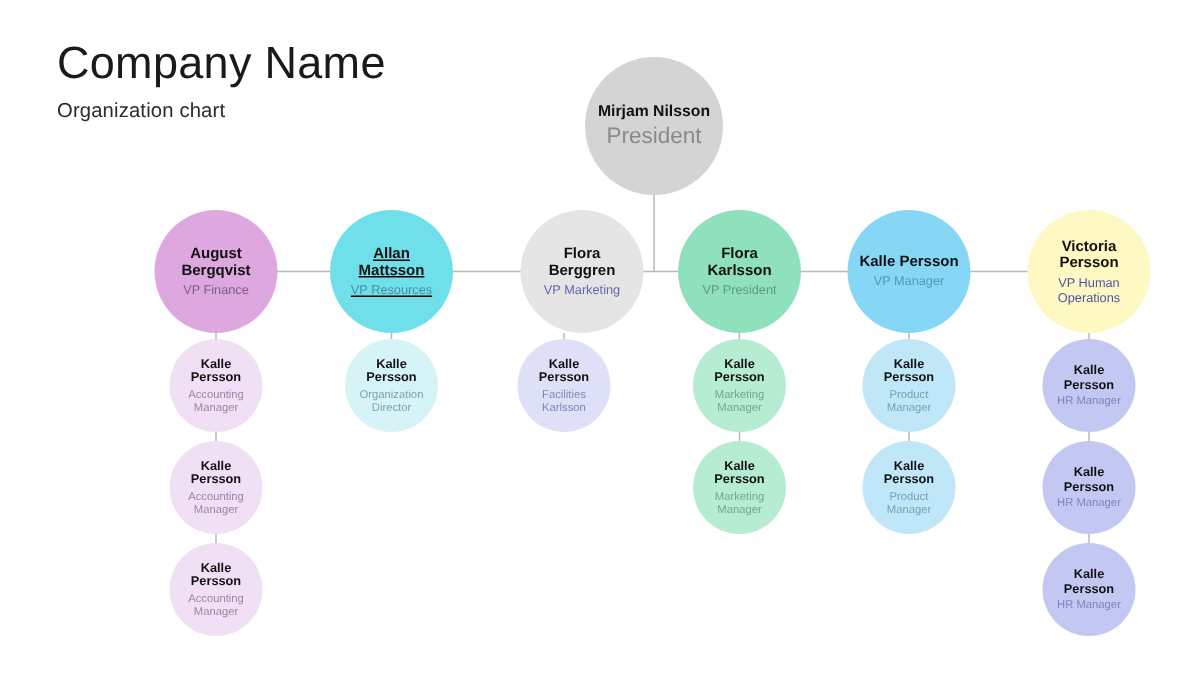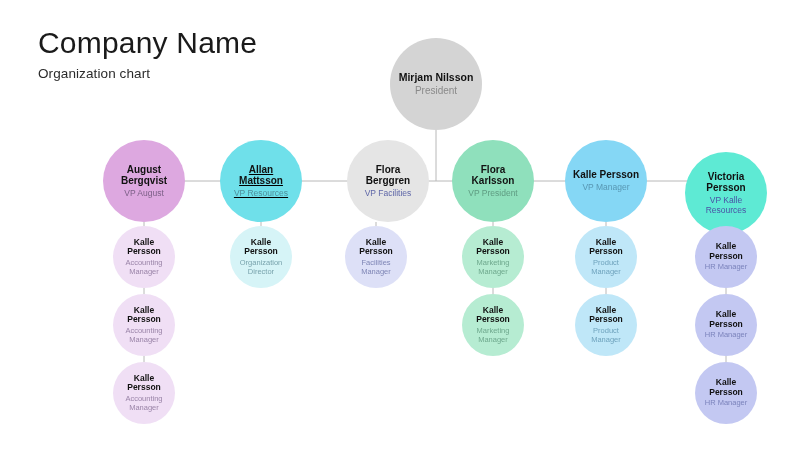--- a/index.html
+++ b/index.html
@@ -78,21 +78,21 @@
     line-height: 1.15;
     margin-top: 2px;
   }
 
   
   .node.root {
     width: 92px;
     height: 92px;
   }
   .node.root .n-name { font-size: 10.5px; }
-  .node.root .n-role { font-size: 10px; }
+  .node.root .n-role { font-size: 15px; }
 
   
   .node.vp {
     width: 82px;
     height: 82px;
   }
   .node.vp .n-name { font-size: 10px; }
   .node.vp .n-role { font-size: 8.5px; }
 
   
@@ -128,21 +128,21 @@
       <line x1="695" y1="288" x2="695" y2="294" stroke="#b8b8b8" stroke-width="1"></line>
       <line x1="695" y1="356" x2="695" y2="362" stroke="#b8b8b8" stroke-width="1"></line>
     </svg>
   <div id="nodes">
       <div class="node root" style="background: rgb(212, 212, 212); left: 359px; top: 38px;">
         <div class="n-name" style="color: rgb(17, 17, 17);">Mirjam Nilsson</div>
         <div class="n-role" style="color: rgb(138, 138, 138);">President</div>
       </div>
       <div class="node vp" style="background: rgb(221, 168, 224); left: 72px; top: 140px;">
         <div class="n-name" style="color: rgb(17, 17, 17);">August Bergqvist</div>
-        <div class="n-role" style="color: rgb(123, 95, 134);">VP August</div>
+        <div class="n-role" style="color: rgb(123, 95, 134);">VP Finance</div>
       </div>
       <div class="node report" style="background: rgb(240, 223, 245); left: 82px; top: 226px;">
         <div class="n-name" style="color: rgb(17, 17, 17);">Kalle Persson</div>
         <div class="n-role" style="color: rgb(154, 132, 168);">Accounting Manager</div>
       </div>
       <div class="node report" style="background: rgb(240, 223, 245); left: 82px; top: 294px;">
         <div class="n-name" style="color: rgb(17, 17, 17);">Kalle Persson</div>
         <div class="n-role" style="color: rgb(154, 132, 168);">Accounting Manager</div>
       </div>
       <div class="node report" style="background: rgb(240, 223, 245); left: 82px; top: 362px;">
@@ -152,25 +152,25 @@
       <div class="node vp" style="background: rgb(111, 224, 234); left: 189px; top: 140px; text-decoration: underline;">
         <div class="n-name" style="color: rgb(17, 17, 17);">Allan Mattsson</div>
         <div class="n-role" style="color: rgb(78, 142, 154);">VP Resources</div>
       </div>
       <div class="node report" style="background: rgb(214, 244, 247); left: 199px; top: 226px;">
         <div class="n-name" style="color: rgb(17, 17, 17);">Kalle Persson</div>
         <div class="n-role" style="color: rgb(121, 163, 173);">Organization Director</div>
       </div>
       <div class="node vp" style="background: #e5e5e5; left: 316px; top: 140px;">
         <div class="n-name" style="color: rgb(17, 17, 17);">Flora Berggren</div>
-        <div class="n-role" style="color: rgb(95, 103, 168);">VP Facilities</div>
+        <div class="n-role" style="color: rgb(95, 103, 168);">VP Marketing</div>
       </div>
       <div class="node report" style="background: rgb(221, 224, 247); left: 314px; top: 226px;">
         <div class="n-name" style="color: rgb(17, 17, 17);">Kalle Persson</div>
-        <div class="n-role" style="color: rgb(126, 133, 181);">Facilities Manager</div>
+        <div class="n-role" style="color: rgb(126, 133, 181);">Facilities Karlsson</div>
       </div>
       <div class="node vp" style="background: rgb(143, 224, 188); left: 421px; top: 140px;">
         <div class="n-name" style="color: rgb(17, 17, 17);">Flora Karlsson</div>
         <div class="n-role" style="color: rgb(95, 156, 130);">VP President</div>
       </div>
       <div class="node report" style="background: rgb(182, 236, 210); left: 431px; top: 226px;">
         <div class="n-name" style="color: rgb(17, 17, 17);">Kalle Persson</div>
         <div class="n-role" style="color: rgb(111, 169, 142);">Marketing Manager</div>
       </div>
       <div class="node report" style="background: rgb(182, 236, 210); left: 431px; top: 294px;">
@@ -182,23 +182,23 @@
         <div class="n-role" style="color: rgb(88, 151, 179);">VP Manager</div>
       </div>
       <div class="node report" style="background: rgb(191, 231, 248); left: 544px; top: 226px;">
         <div class="n-name" style="color: rgb(17, 17, 17);">Kalle Persson</div>
         <div class="n-role" style="color: rgb(111, 163, 189);">Product Manager</div>
       </div>
       <div class="node report" style="background: rgb(191, 231, 248); left: 544px; top: 294px;">
         <div class="n-name" style="color: rgb(17, 17, 17);">Kalle Persson</div>
         <div class="n-role" style="color: rgb(111, 163, 189);">Product Manager</div>
       </div>
-      <div class="node vp" style="background: #5eead4; left: 654px; top: 152px;">
+      <div class="node vp" style="background: #fef9c3; left: 654px; top: 140px;">
         <div class="n-name" style="color: rgb(17, 17, 17);">Victoria Persson</div>
-        <div class="n-role" style="color: rgb(74, 82, 165);">VP Kalle Resources</div>
+        <div class="n-role" style="color: rgb(74, 82, 165);">VP Human Operations</div>
       </div>
       <div class="node report" style="background: rgb(195, 200, 242); left: 664px; top: 226px;">
         <div class="n-name" style="color: rgb(17, 17, 17);">Kalle Persson</div>
         <div class="n-role" style="color: rgb(123, 131, 188);">HR Manager</div>
       </div>
       <div class="node report" style="background: rgb(195, 200, 242); left: 664px; top: 294px;">
         <div class="n-name" style="color: rgb(17, 17, 17);">Kalle Persson</div>
         <div class="n-role" style="color: rgb(123, 131, 188);">HR Manager</div>
       </div>
       <div class="node report" style="background: rgb(195, 200, 242); left: 664px; top: 362px;">

